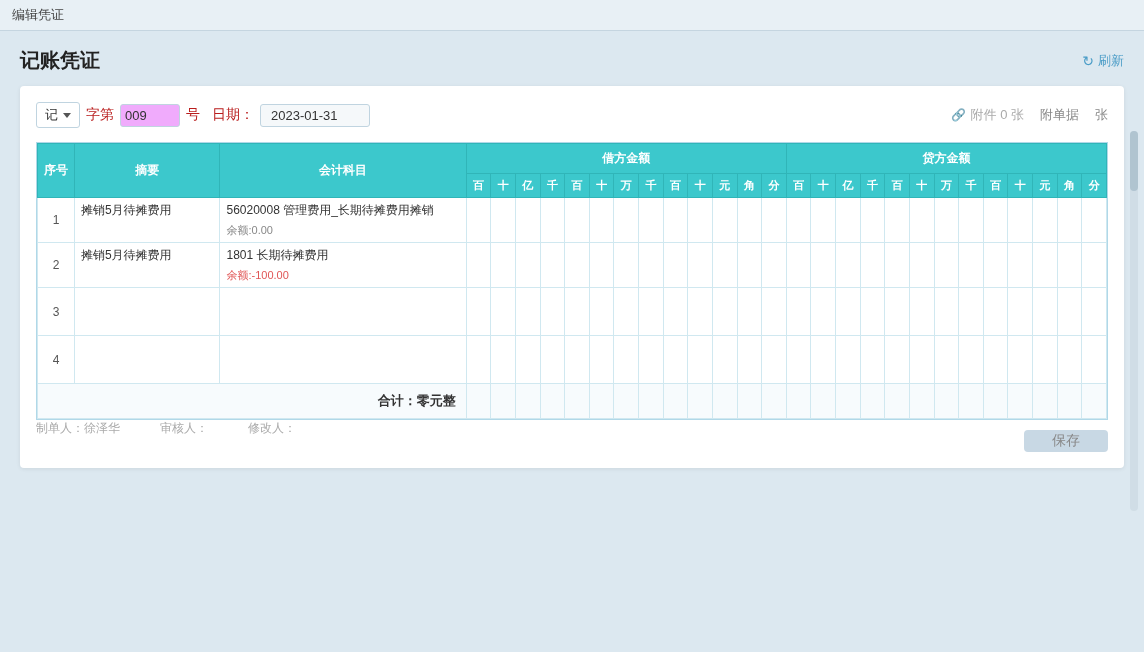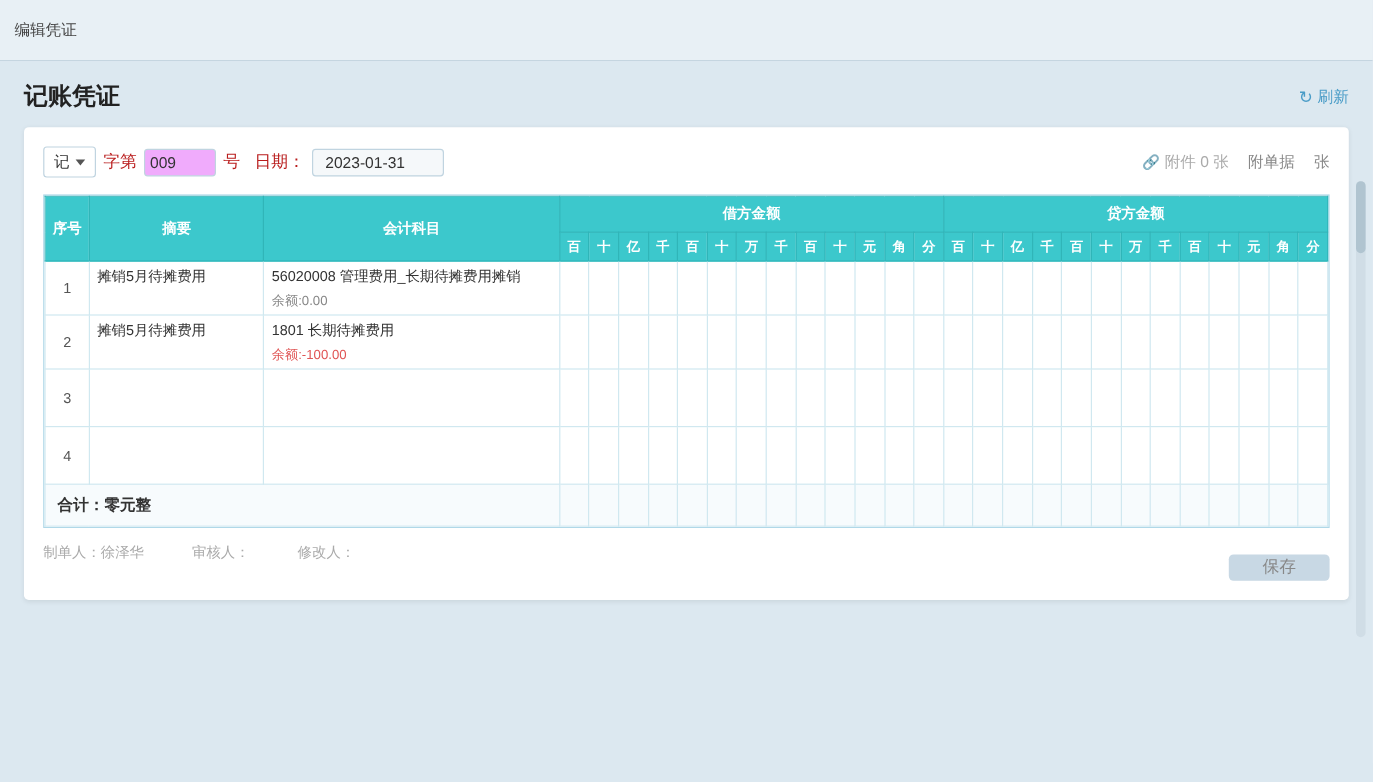--- a/index.html
+++ b/index.html
@@ -7,21 +7,21 @@
       font-family: 'Microsoft YaHei', Arial, sans-serif;
       background: #dce8f0;
       width: 1144px;
       height: 652px;
       overflow: hidden;
       font-size: 13px;
       color: #333;
     }
     .title-bar {
       background: #e8f0f5;
-      padding: 16px 12px;
+      padding: 6px 12px;
       font-size: 13px;
       color: #444;
       border-bottom: 1px solid #c5d5e0;
     }
     .main-area {
       background: #dce8f0;
       padding: 16px 20px;
       height: calc(652px - 32px);
       position: relative;
     }
@@ -182,28 +182,28 @@
       width: 22px;
       text-align: center;
       padding: 2px;
       font-size: 11px;
     }
     .footer-row td {
       background: #f7fbfd;
       font-weight: bold;
       padding: 8px 10px;
       font-size: 13px;
+      text-align: right;
     }
     .total-label {
       color: #333;
     }
     .info-row {
       display: flex;
       gap: 40px;
-      margin-top: 12px;
       color: #aaa;
       font-size: 12px;
     }
     .info-item {
       display: flex;
       gap: 4px;
     }
     .save-btn {
       margin-left: auto;
       background: #c8d8e4;

